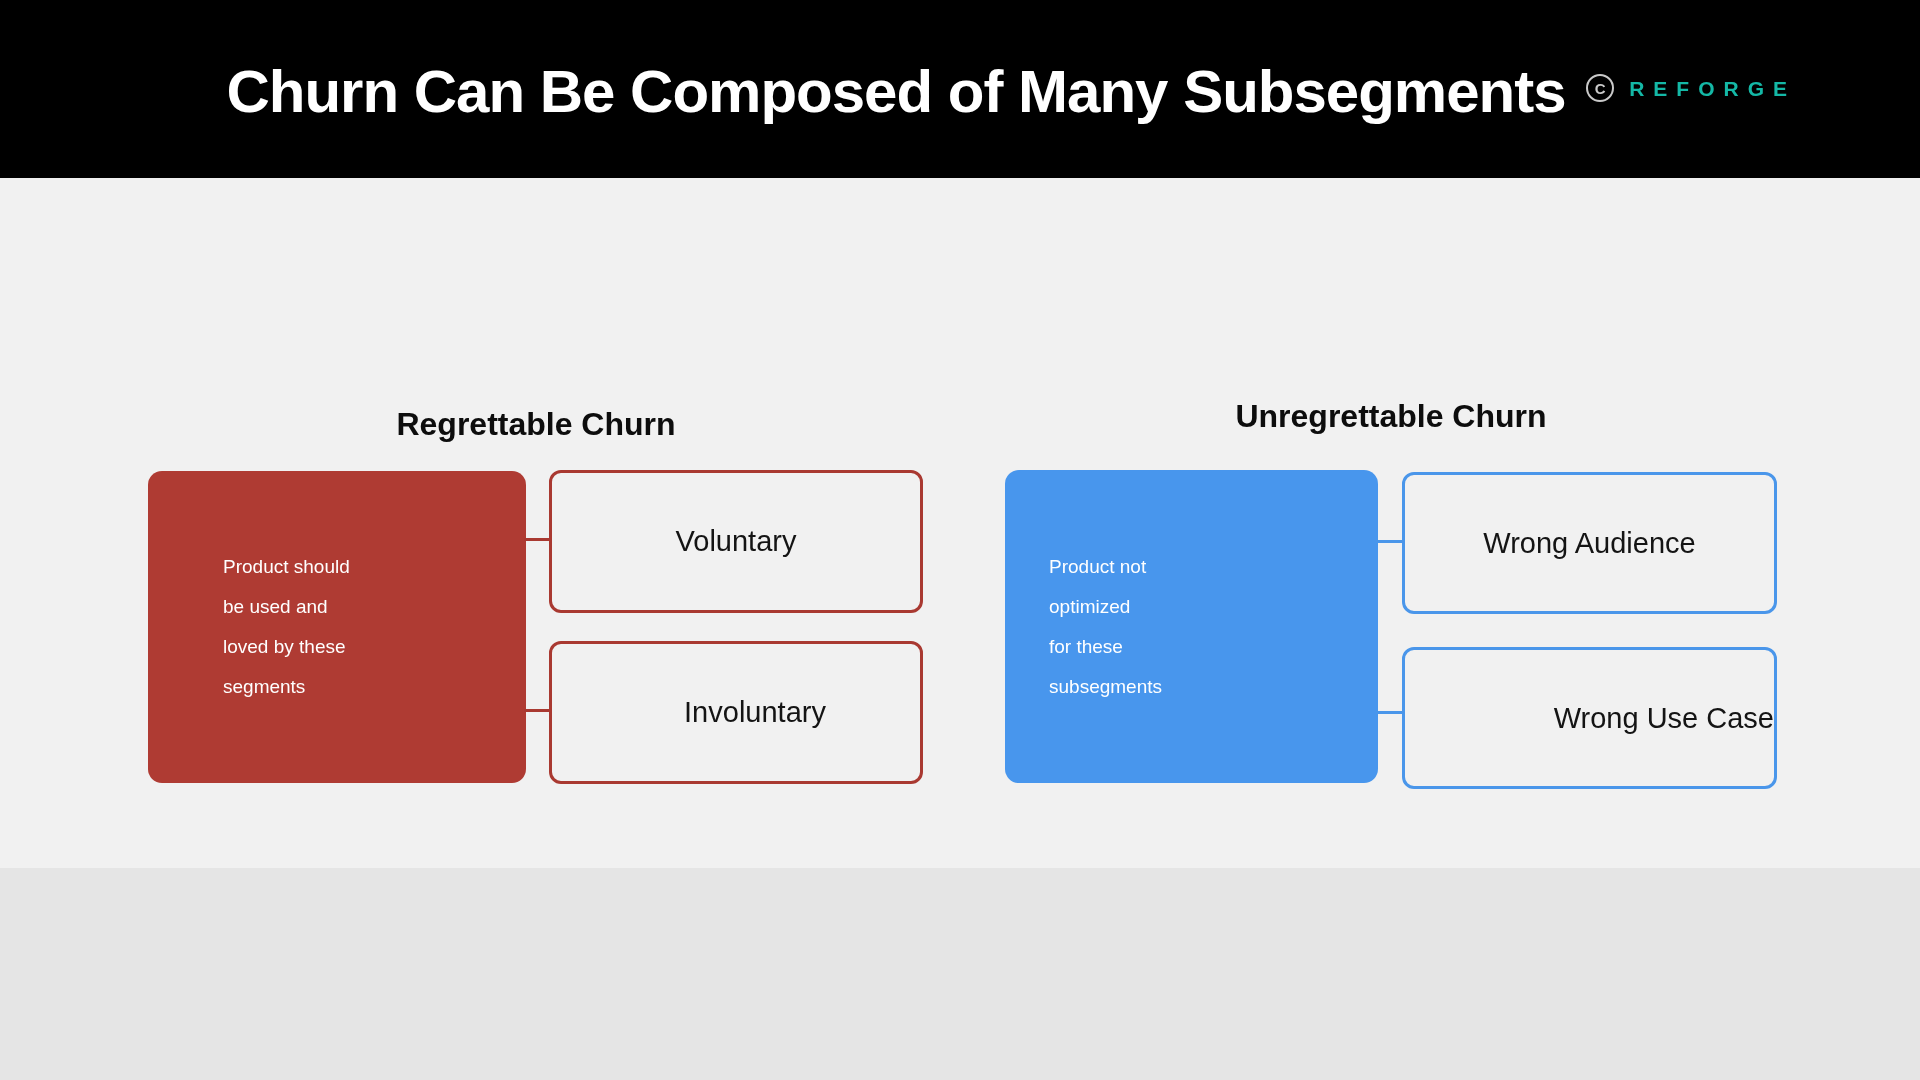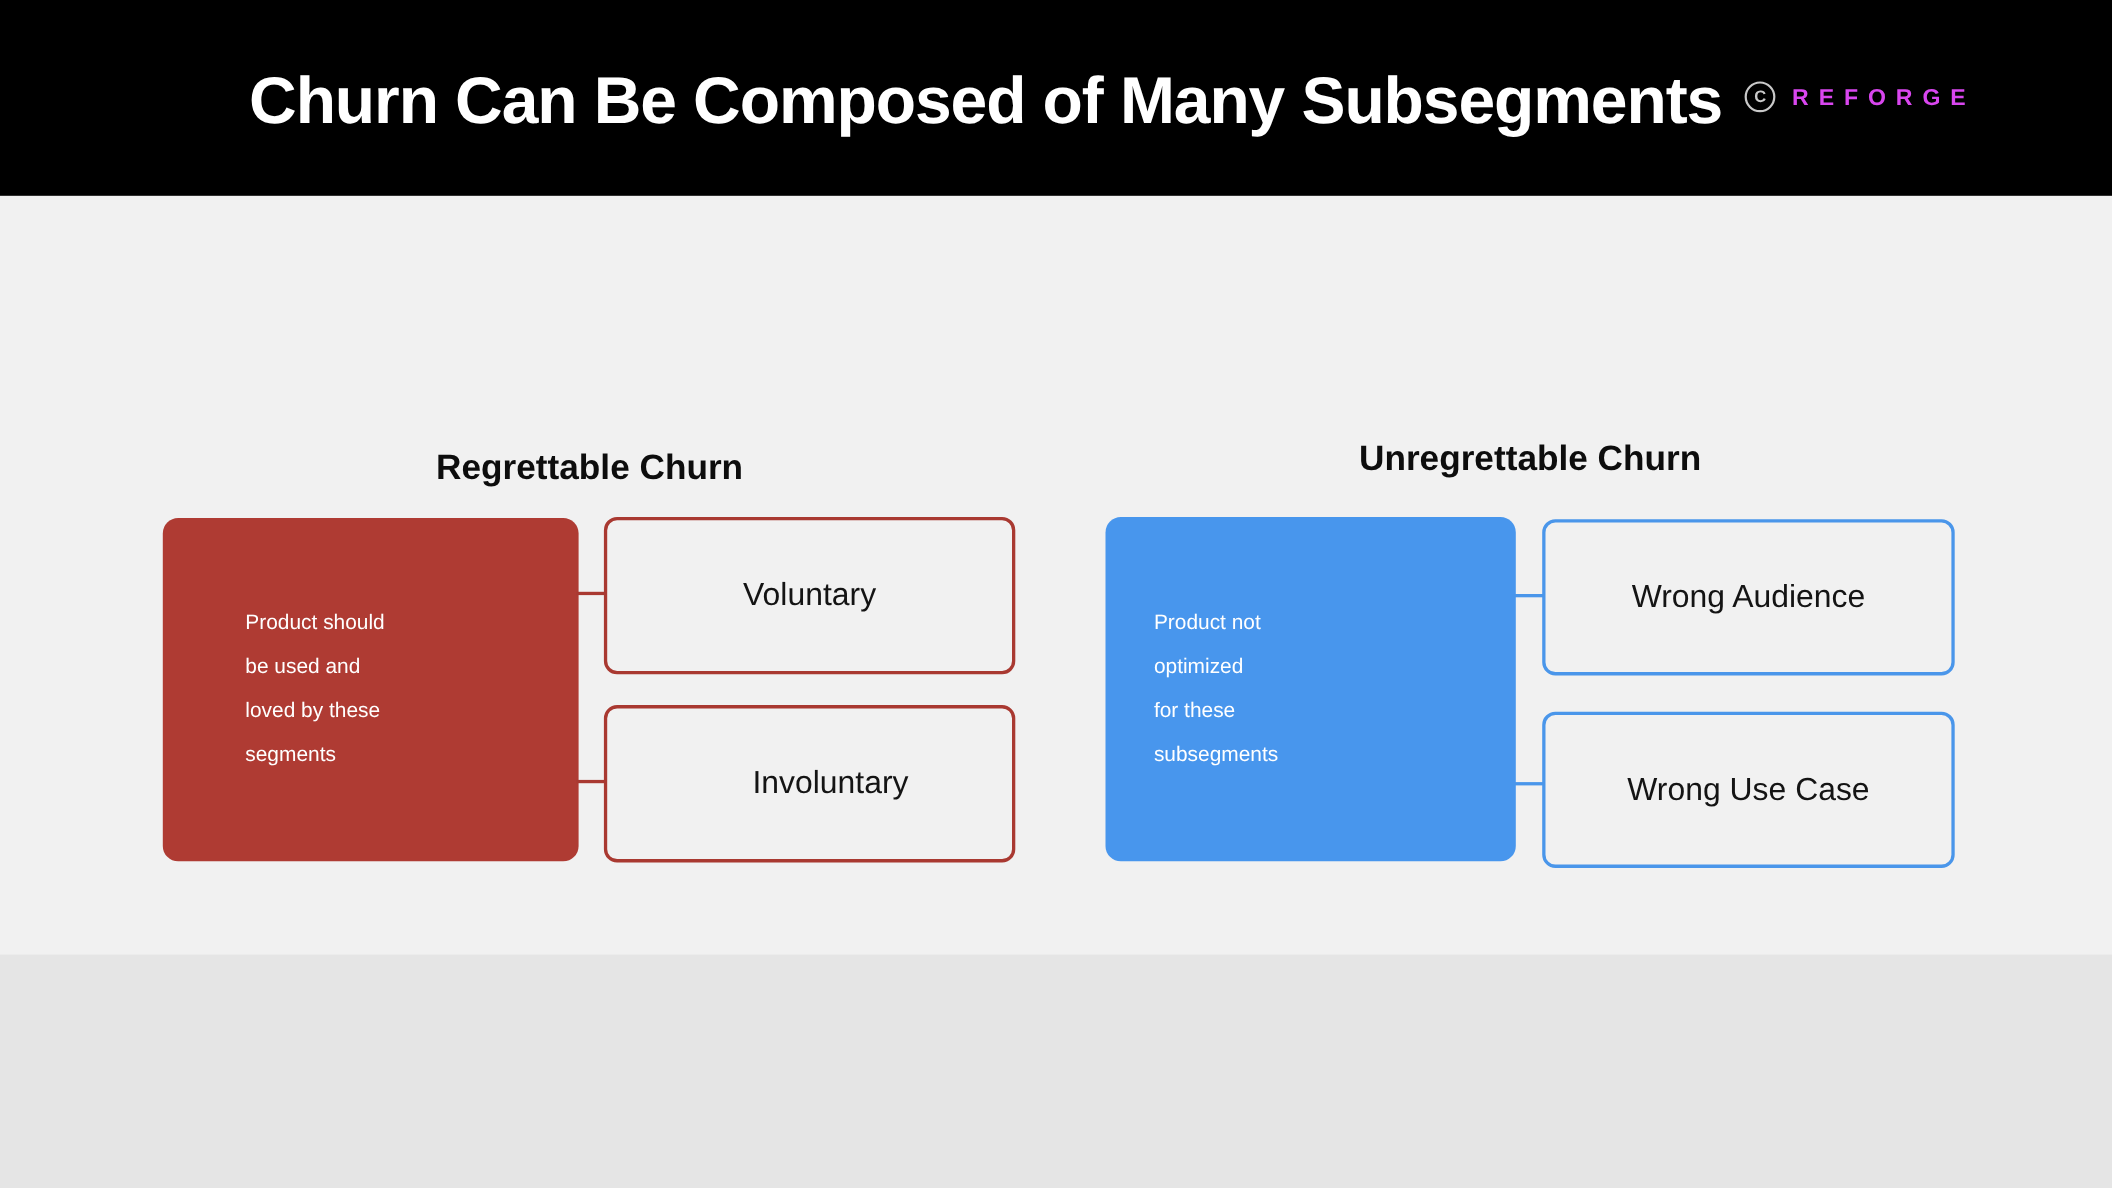--- a/index.html
+++ b/index.html
@@ -51,21 +51,21 @@
     border-radius: 50%;
     display: flex;
     align-items: center;
     justify-content: center;
     color: #C9C9C9;
     font-size: 15px;
     font-weight: 700;
     line-height: 1;
   }
   .logo-text {
-    color: #d946ef;
+    color: #14b8a6;
     font-size: 21px;
     font-weight: 700;
     letter-spacing: 9px;
     line-height: 1;
   }
 
   
   .group-heading {
     position: absolute;
     margin: 0;
@@ -103,21 +103,21 @@
     align-items: center;
     justify-content: center;
     color: #141414;
     font-size: 29px;
     background: transparent;
     white-space: nowrap;
   }
   .child-l1 { left: 549px;  top: 470px; width: 374px; height: 143px; }
   .child-l2 { left: 549px;  top: 641px; width: 374px; height: 143px; }
   .child-r1 { left: 1402px; top: 472px; width: 375px; height: 142px; }
-  .child-r2 { left: 1402px; top: 647px; width: 375px; height: 142px; }
+  .child-r2 { left: 1402px; top: 647px; width: 375px; height: 142px; justify-content: flex-end; }
 
   .connector {
     position: absolute;
     height: 3px;
   }
   .conn-l1 { left: 524px;  top: 538px; width: 27px; }
   .conn-l2 { left: 524px;  top: 709px; width: 27px; }
   .conn-r1 { left: 1376px; top: 540px; width: 28px; }
   .conn-r2 { left: 1376px; top: 711px; width: 28px; }
 </style>

